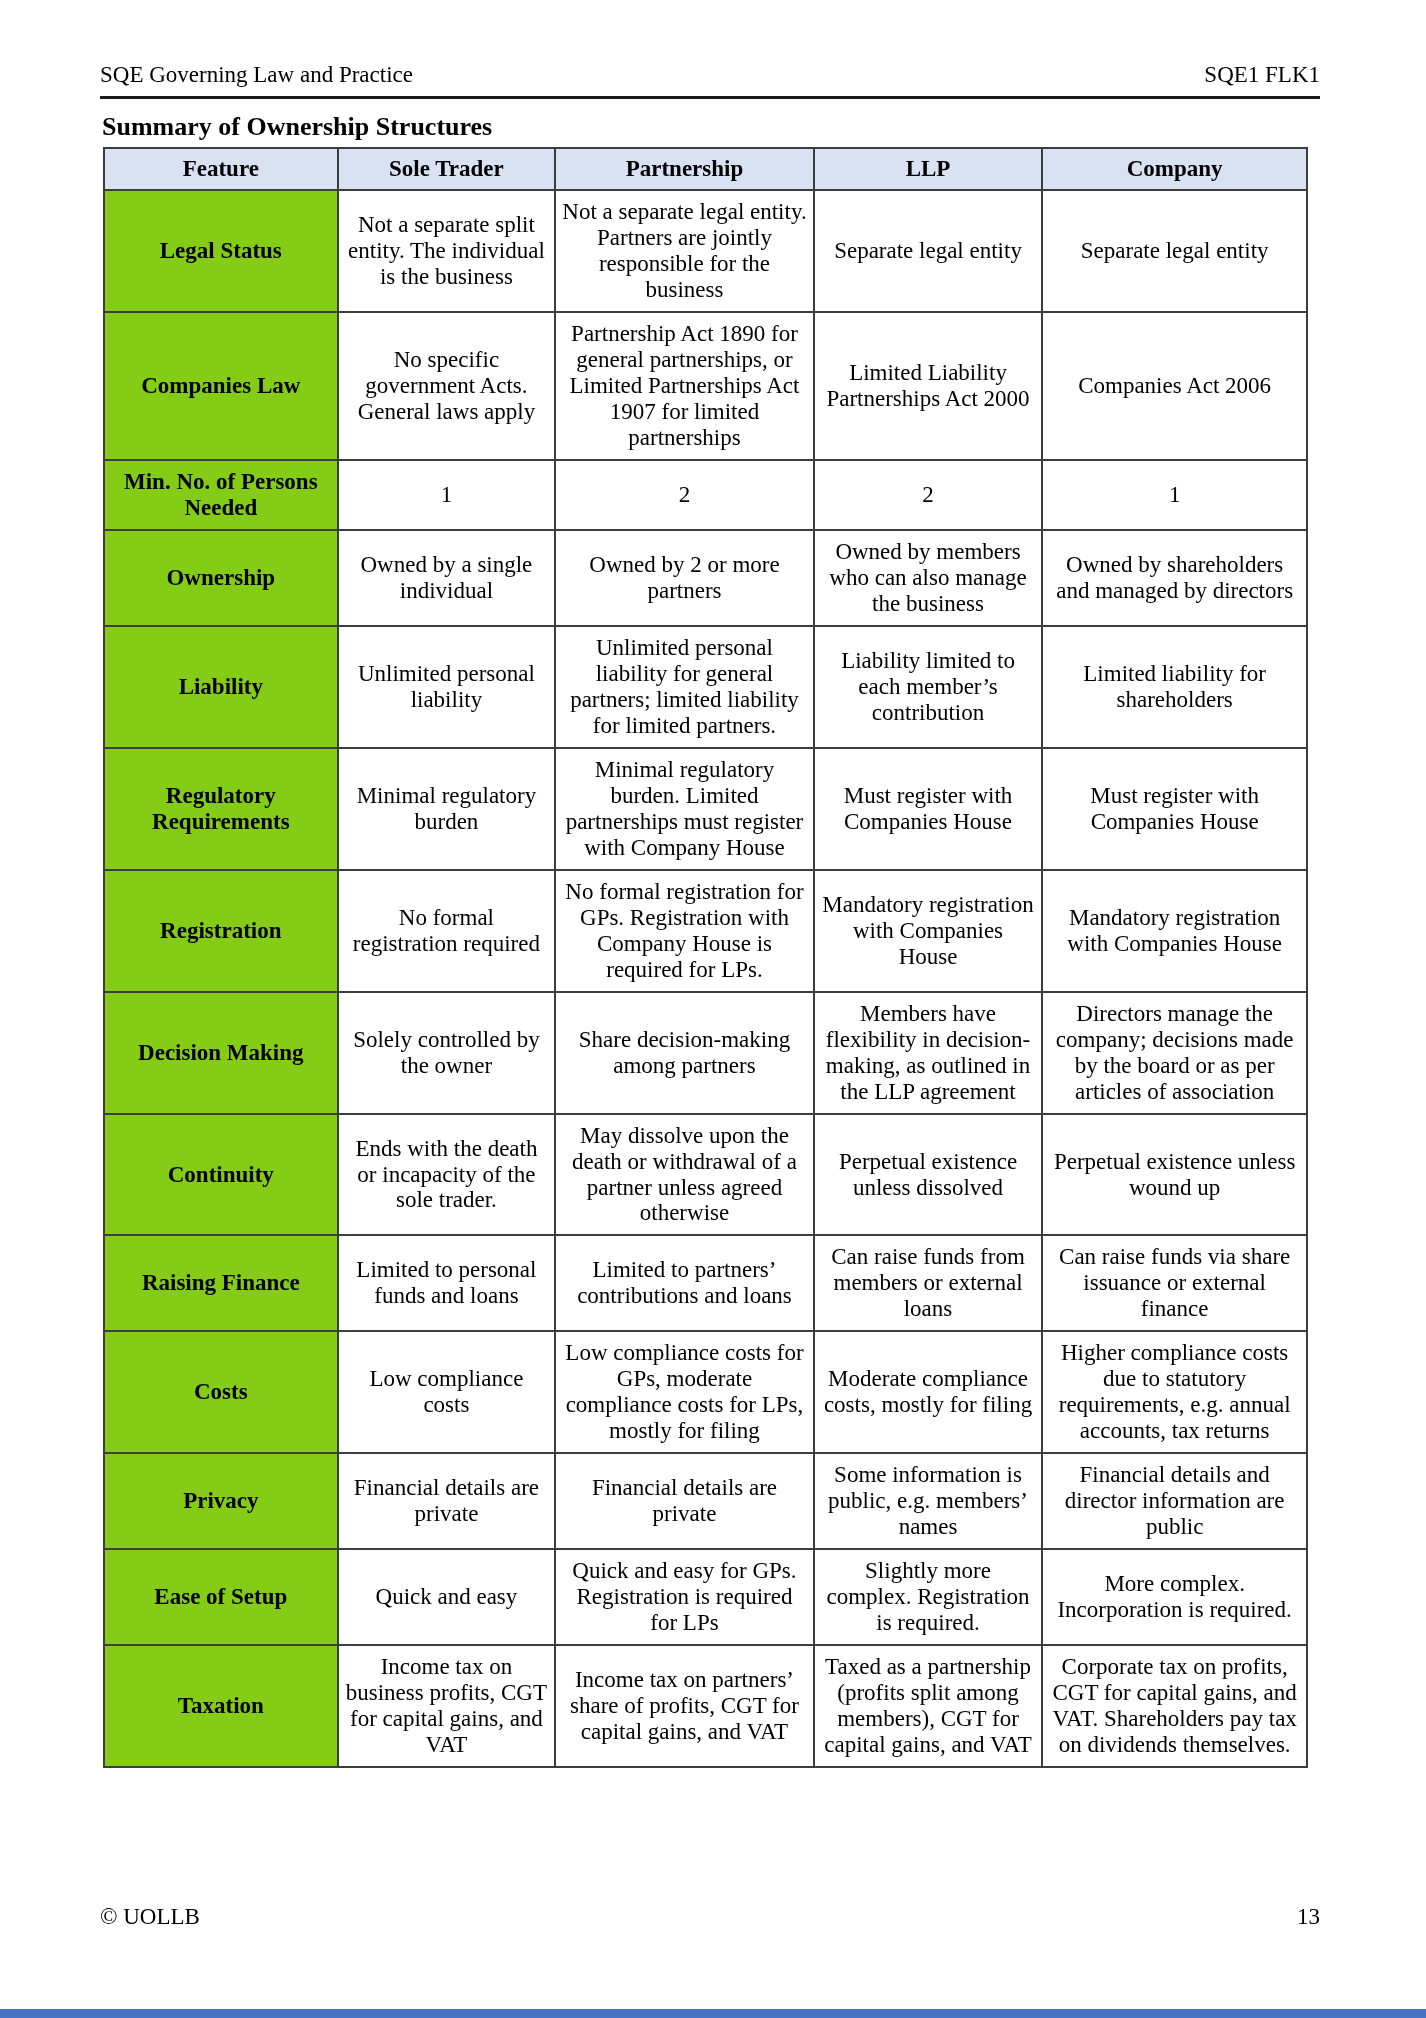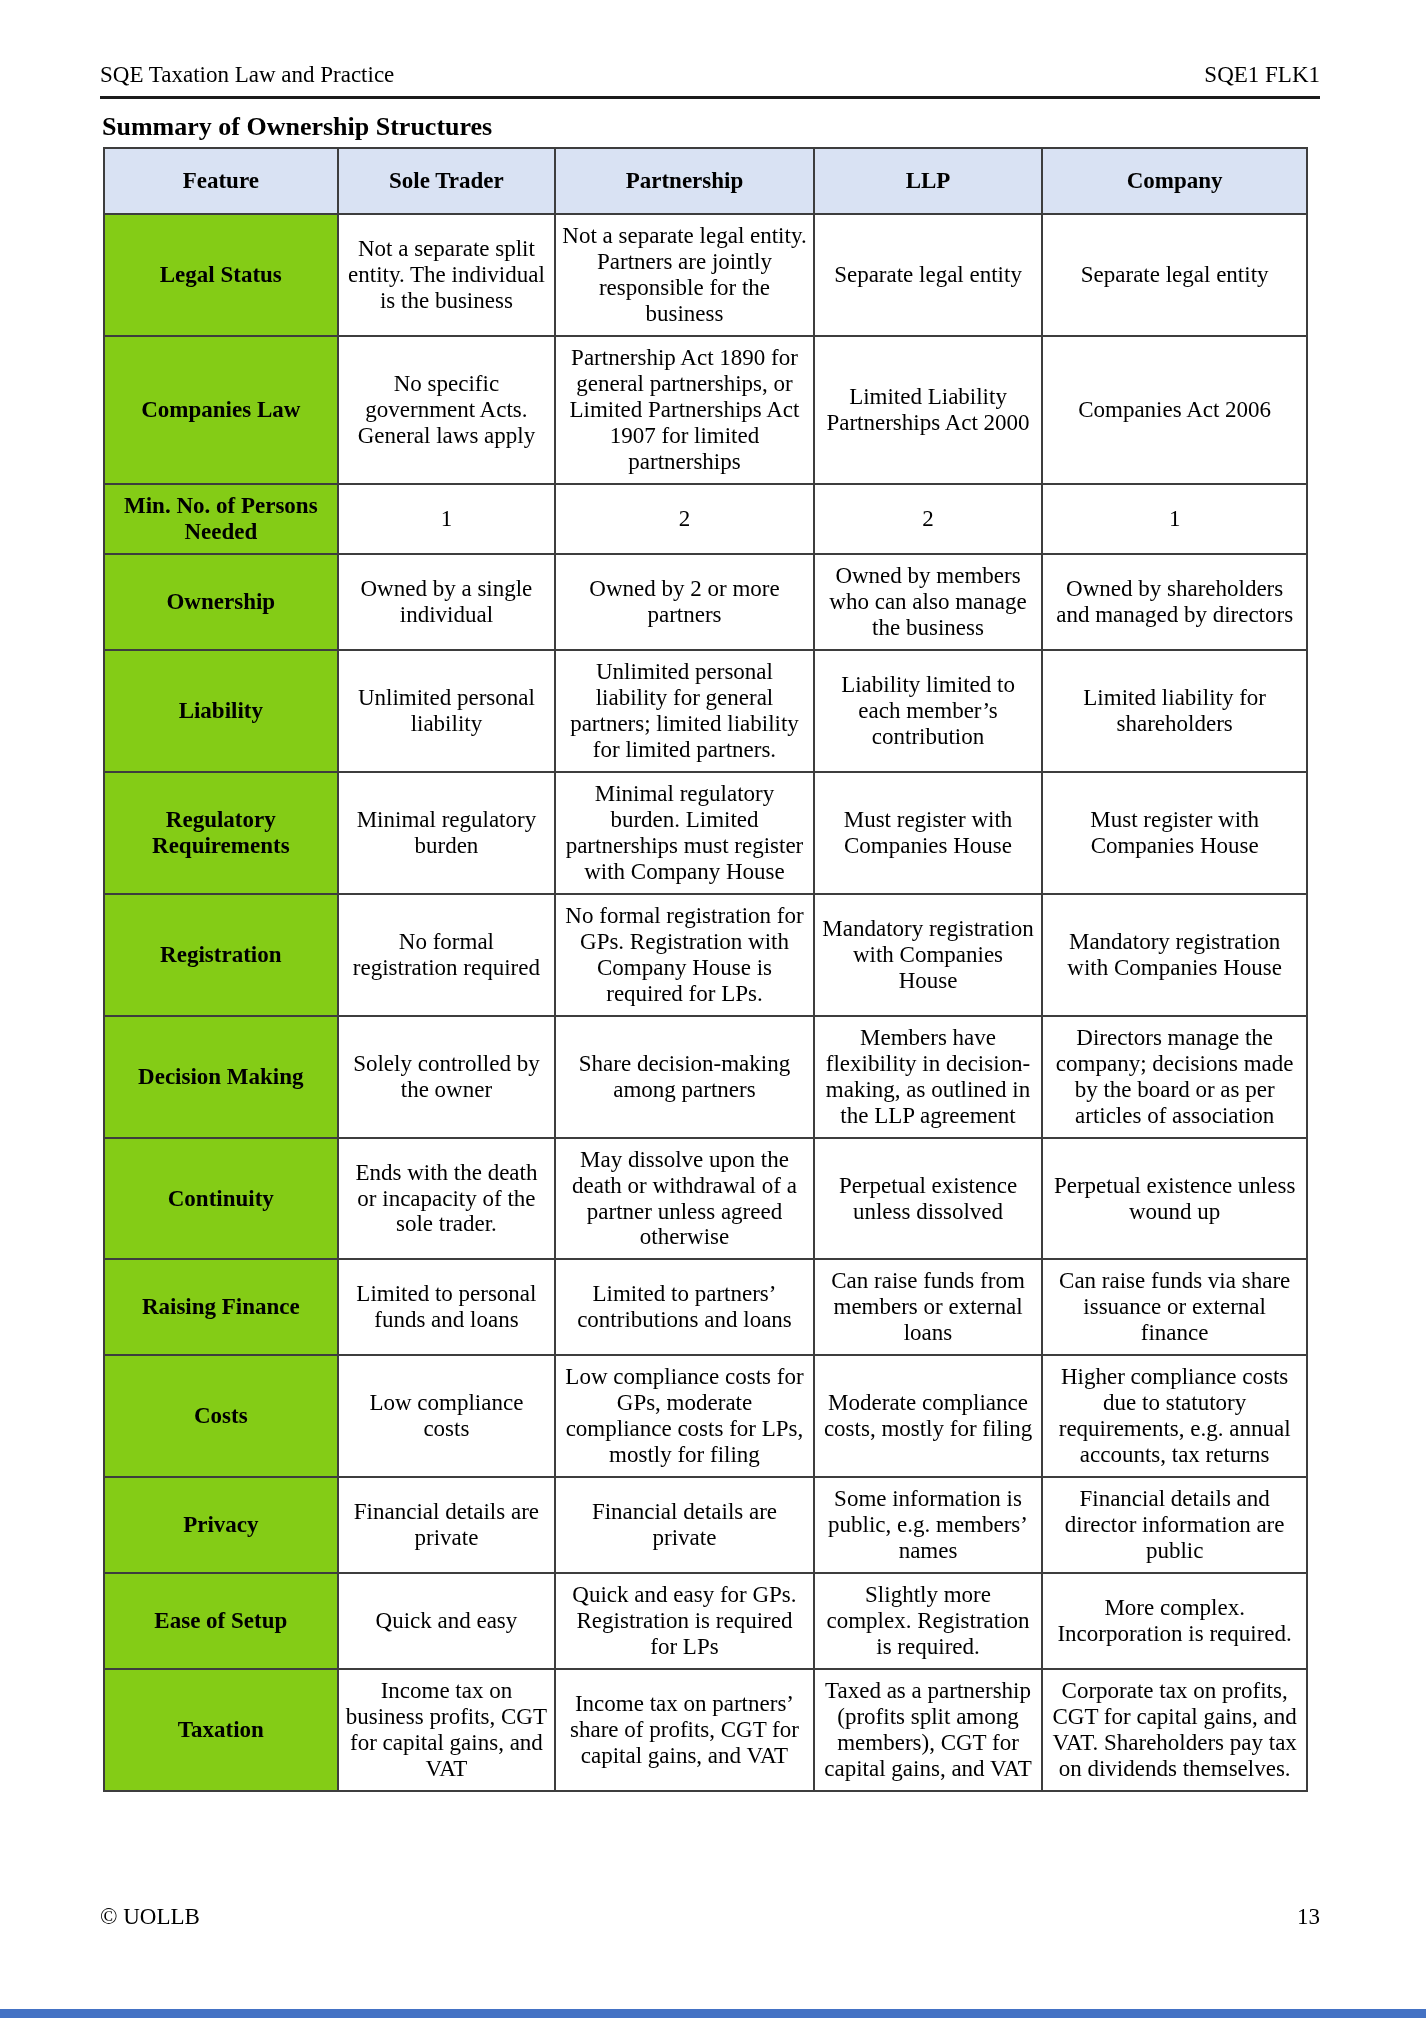--- a/index.html
+++ b/index.html
@@ -25,21 +25,21 @@
     border-collapse: collapse; table-layout: fixed;
   }
   table.ownership th, table.ownership td {
     border: 2px solid #3d3d3d;
     text-align: center; vertical-align: middle;
     padding: 8px 6px;
     font-size: 23px; line-height: 1.13;
     word-wrap: break-word;
   }
   table.ownership th {
-    background: #d9e2f3; font-weight: bold; height: 28px; padding: 18px;
+    background: #d9e2f3; font-weight: bold; height: 28px; padding: 6px;
   }
   table.ownership td.feature {
     background: #84cc16; font-weight: bold;
   }
 
   .running-footer {
     position: absolute; left: 100px; right: 106px; top: 1904px;
     display: flex; justify-content: space-between;
     font-size: 23px;
     gap: 20px;
@@ -49,21 +49,21 @@
     position: absolute; left: 0; right: 0; bottom: 0; height: 9px;
     background: #4472c4;
   }
 </style>
 </head>
 <body>
 
 <div class="page">
 
   <div class="running-header">
-    <span>SQE Taxation Law and Practice</span>
+    <span>SQE Governing Law and Practice</span>
     <span>SQE1 FLK1</span>
   </div>
 
   <h1 class="doc-title">Summary of Ownership Structures</h1>
 
   <table class="ownership">
     <colgroup>
       <col style="width:19.42%">
       <col style="width:18.09%">
       <col style="width:21.49%">

